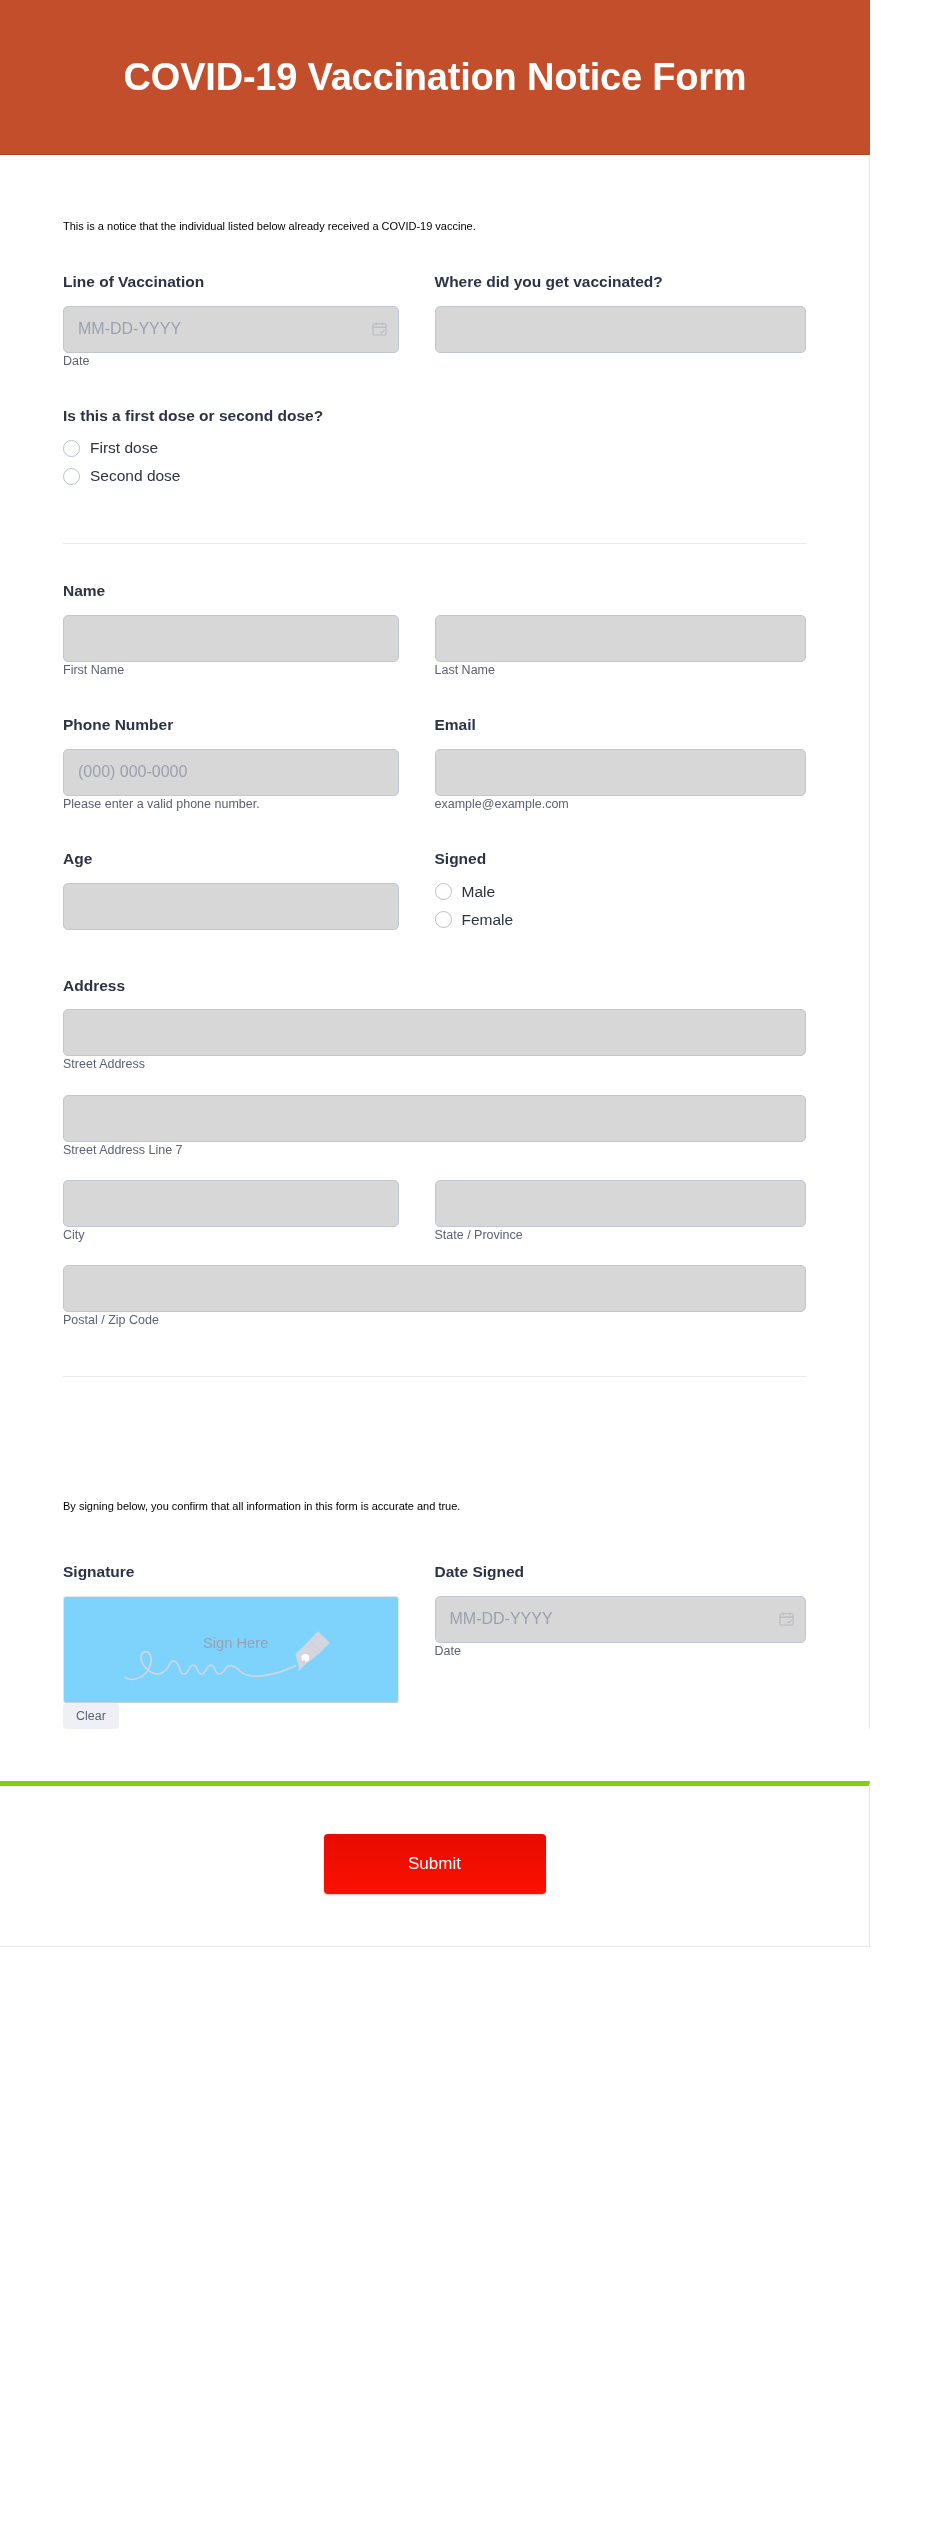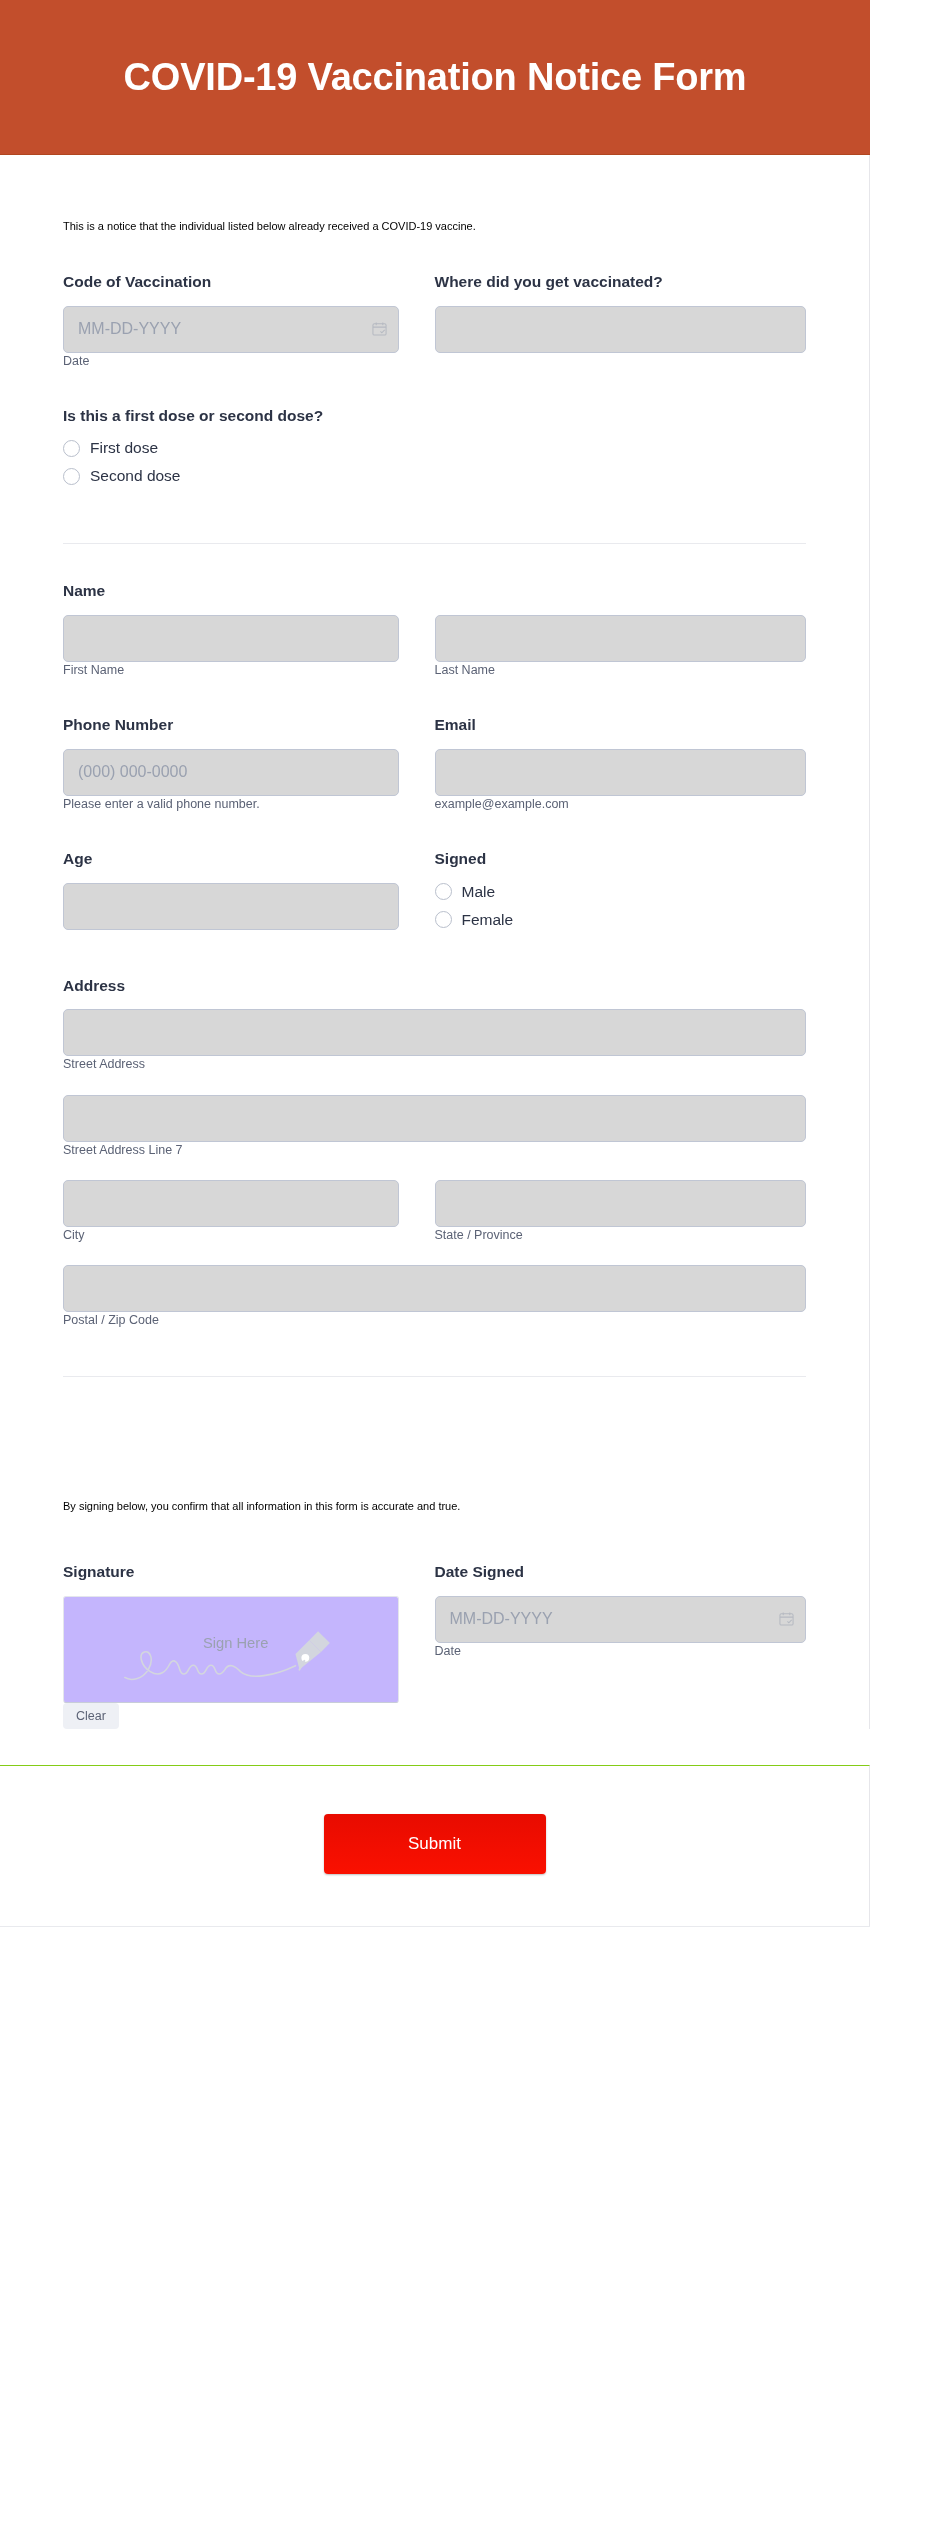--- a/index.html
+++ b/index.html
@@ -120,21 +120,21 @@
   
   .divider {
     border: 0;
     border-top: 1px solid #e9eaee;
     margin: 48px 0 0 0;
   }
   
   .sig-box {
     width: 100%;
     height: 107px;
-    background: #c4b5fd;
+    background: #7dd3fc;
     border: 1px solid #e4e6ec;
     border-bottom: 1px solid #c8cdd8;
     border-radius: 3px;
     position: relative;
     display: flex;
     justify-content: center;
   }
   .sig-art {
     width: 100%;
     height: 100%;
@@ -150,23 +150,23 @@
     border: none;
     border-radius: 4px;
     padding: 6px 13px;
     font-family: "Liberation Sans", sans-serif;
     font-size: 12.5px;
     color: #5b6275;
     cursor: pointer;
   }
   
   .footer {
-    border-top: 1px solid #84cc16;
+    border-top: 5px solid #84cc16;
     border-right: 1px solid #e6e6ea;
-    margin-top: 36px;
+    margin-top: 52px;
     padding: 48px 0 52px 0;
     display: flex;
     justify-content: center;
   }
   .submit-btn {
     background: linear-gradient(#e80b00, #fa1000);
     color: #ffffff;
     border: none;
     border-radius: 4px;
     width: 222px;
@@ -188,21 +188,21 @@
   <div class="form-header">
     <h1 class="form-title">COVID-19 Vaccination Notice Form</h1>
   </div>
 
   <div class="form-body">
 
     <div class="intro">This is a notice that the individual listed below already received a COVID-19 vaccine.</div>
 
     <div class="row">
       <div class="col">
-        <div class="f-label">Code of Vaccination</div>
+        <div class="f-label">Line of Vaccination</div>
         <div class="date-wrap">
           <input class="f-input" type="text" placeholder="MM-DD-YYYY" style="">
           <svg class="cal-icon" viewBox="0 0 16 16">
             <rect x="1" y="2.5" width="14" height="12" rx="1.5" fill="none" stroke="#9aa1b0" stroke-width="1.1"></rect>
             <line x1="1" y1="6" x2="15" y2="6" stroke="#9aa1b0" stroke-width="1.1"></line>
             <line x1="4.5" y1="1" x2="4.5" y2="4" stroke="#9aa1b0" stroke-width="1.1"></line>
             <line x1="11.5" y1="1" x2="11.5" y2="4" stroke="#9aa1b0" stroke-width="1.1"></line>
             <polyline points="9,10.5 10.5,12 13.5,9" fill="none" stroke="#9aa1b0" stroke-width="1.1"></polyline>
           </svg>
         </div>

